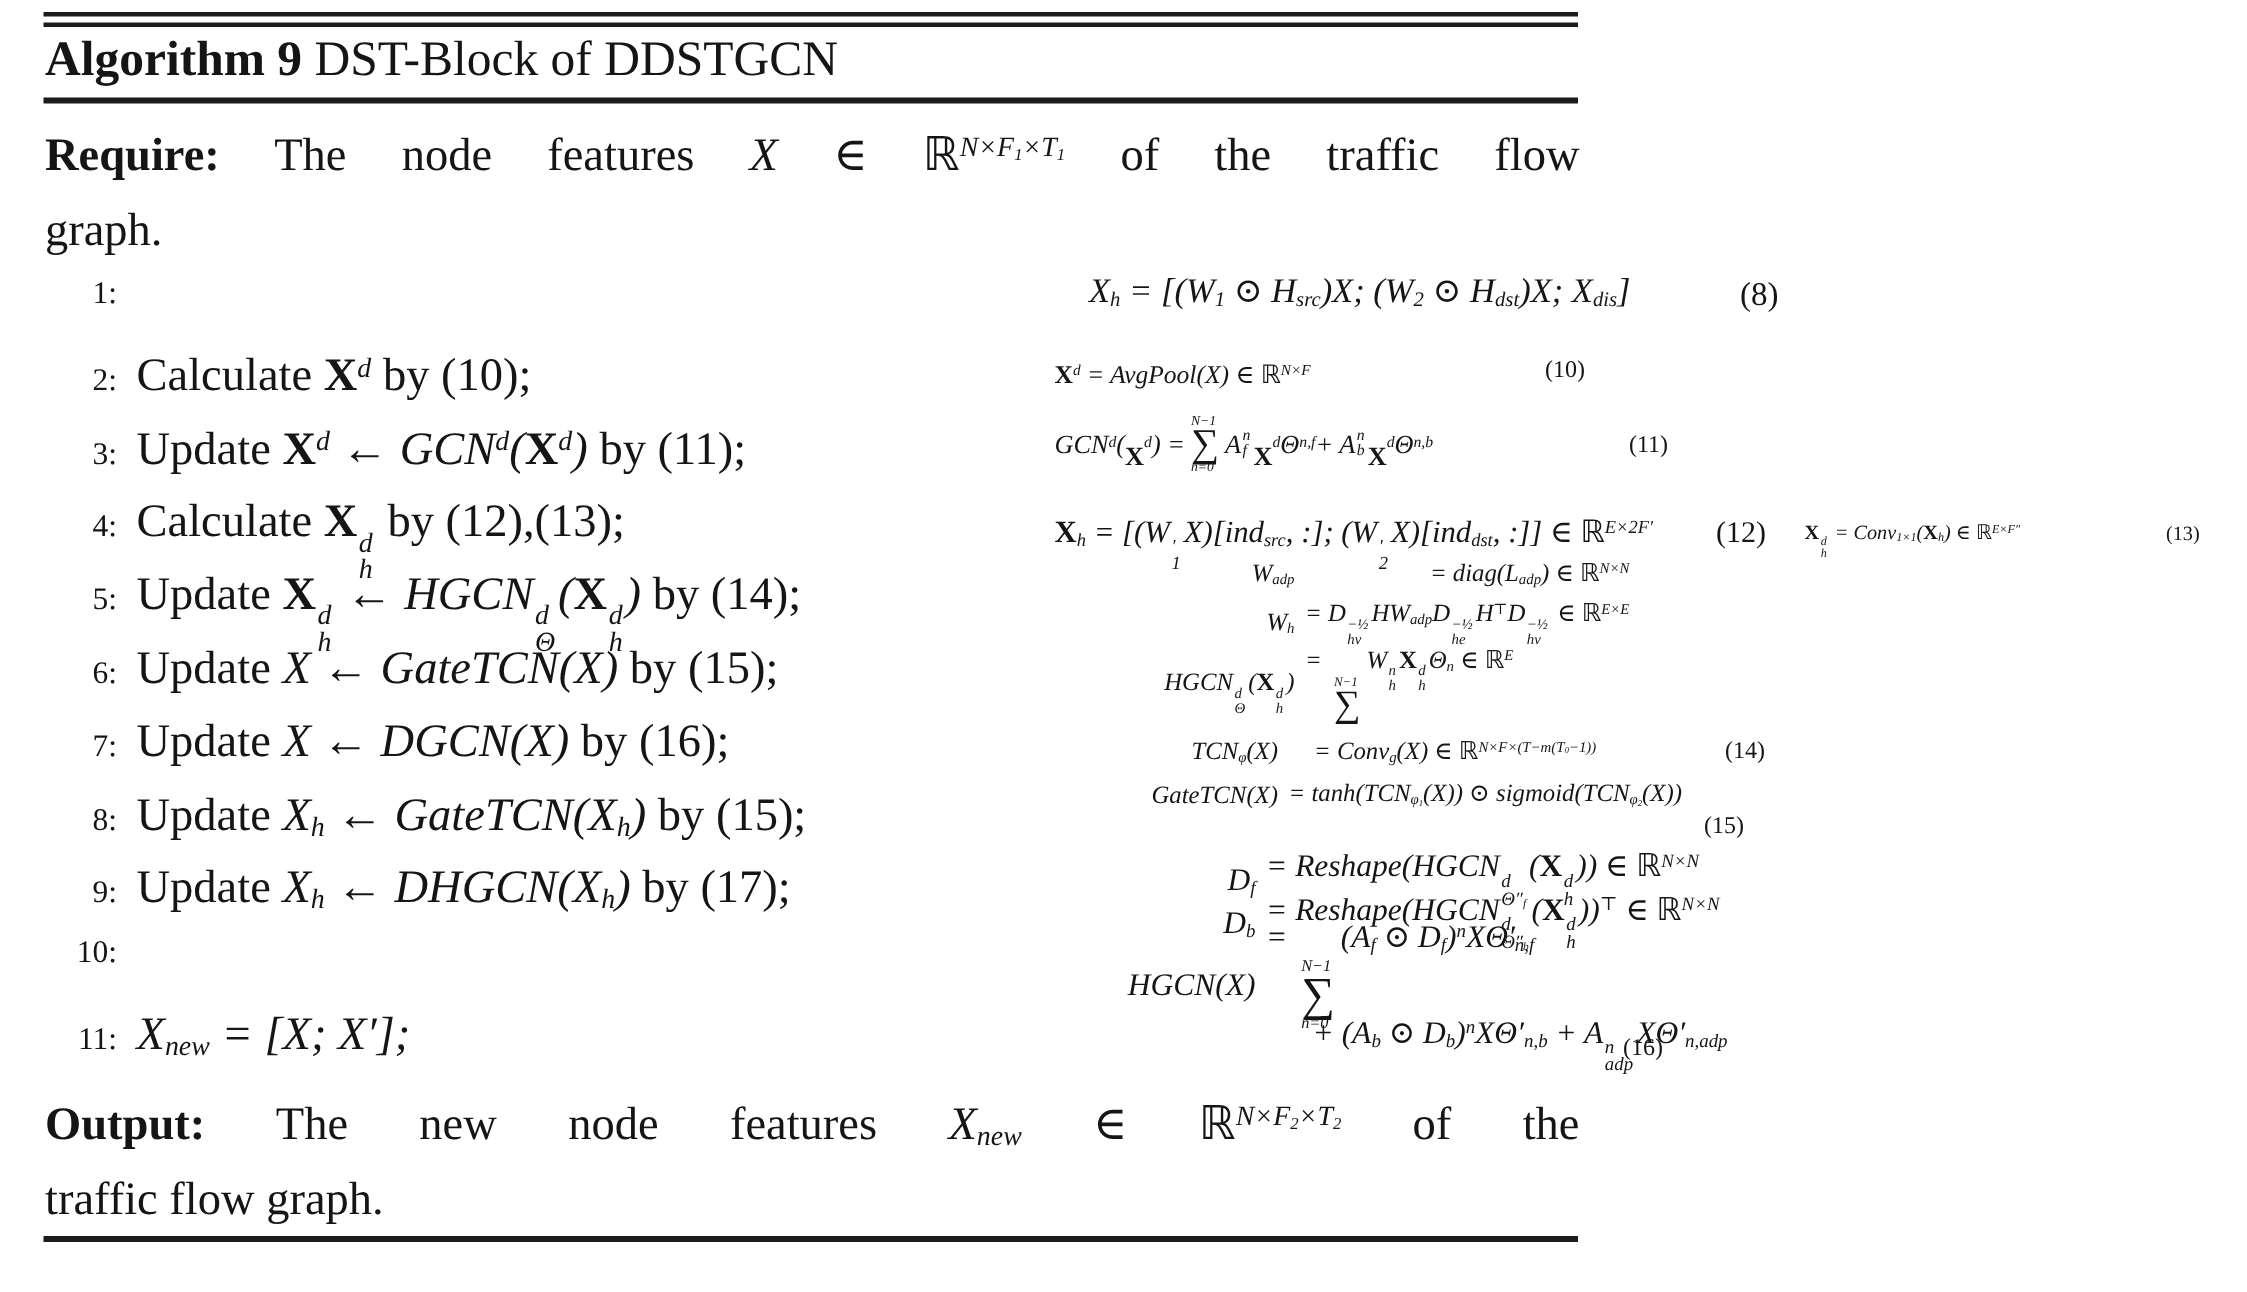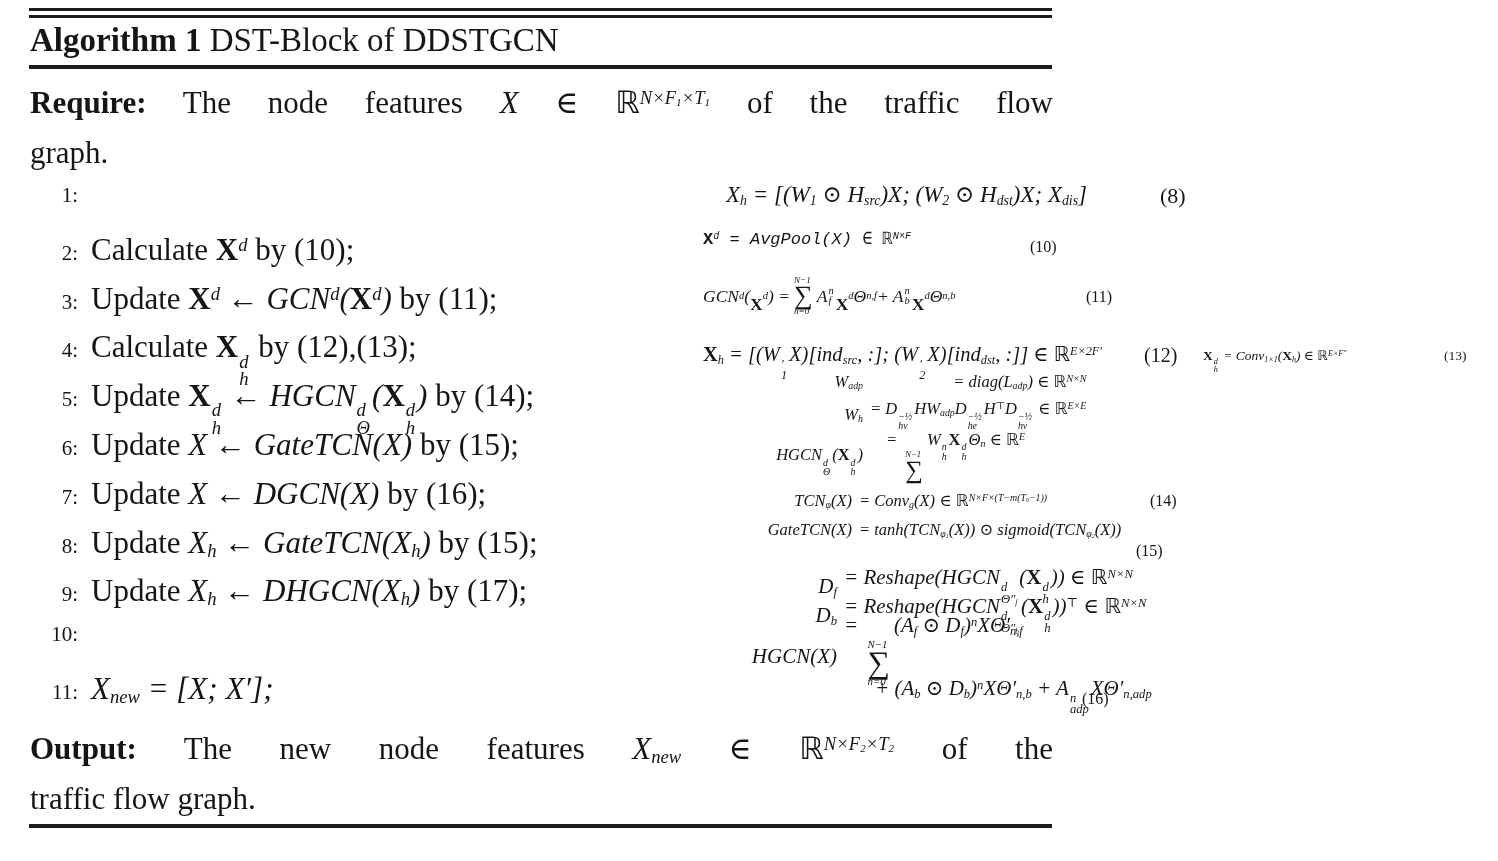--- a/index.html
+++ b/index.html
@@ -26,21 +26,21 @@
   .ms{font-size:.6em;vertical-align:-.22em;line-height:1;}
   .mp{font-size:.6em;vertical-align:.48em;line-height:1;}
   .stk{display:inline-flex;flex-direction:column;align-items:flex-start;font-size:.6em;line-height:.95;vertical-align:-.55em;margin:0 2px 0 1px;}
   .sum{display:inline-flex;flex-direction:column;align-items:flex-start;line-height:1;vertical-align:-.75em;margin:12px 4px;text-align:center;}
   .sum-l{font-size:.52em;line-height:1;}
   .sum-s{font-size:1.5em;line-height:.85;}
   
   .eq{position:absolute;white-space:nowrap;}
   .tag{position:absolute;white-space:nowrap;}
   #eq8{left:726px;top:181px;font-size:23px;}   #tag8{left:1160px;top:183px;font-size:22px;}
-  #eq10{left:703px;top:228px;font-size:17px;font-family:Liberation Mono, monospace;}  #tag10{left:1030px;top:238px;font-size:16px;}
+  #eq10{left:703px;top:240px;font-size:17px;}  #tag10{left:1030px;top:238px;font-size:16px;}
   #eq11{left:703px;top:266px;font-size:17.5px;height:60px;display:flex;align-items:center;}
   #tag11{left:1086px;top:288px;font-size:16px;}
   #eq12{left:703px;top:342px;font-size:20.5px;} #tag12{left:1144px;top:344px;font-size:20px;}
   #eq13{left:1203px;top:347px;font-size:13.5px;} #tag13{left:1444px;top:348px;font-size:13.5px;}
   #eq14{left:745px;top:368px;font-size:16.5px;} #tag14{left:1150px;top:452px;font-size:16px;margin-top:40px;}
   #eq15{left:740px;top:487px;font-size:16.5px;} #tag15{left:1136px;top:542px;font-size:16px;}
   #eq16{left:737px;top:572px;font-size:21px;} #tag16{left:1082px;top:690px;font-size:16px;}
   .arow{display:flex;align-items:center;white-space:nowrap;}
   .lhs{display:inline-block;text-align:right;white-space:nowrap;}
   .rhs{margin-left:7px;white-space:nowrap;}
@@ -51,21 +51,21 @@
 <body>
 
 <div id="figure">
 
   <div class="rule" style="top:8px;height:3px;"></div>
   <div class="rule" style="top:15px;height:3px;"></div>
   <div class="rule" style="top:65px;height:4px;"></div>
   <div class="rule" style="top:824px;height:4px;"></div>
 
   <div id="title">
-    <span class="lbl">Algorithm 1</span><span> DST-Block of DDSTGCN</span>
+    <span class="lbl">Algorithm 9</span><span> DST-Block of DDSTGCN</span>
   </div>
 
   <div id="require">
     <div class="jline"><span class="bd">Require:</span><span> The node features </span><span class="it ">X ∈ ℝ</span><span class="mp"><span class="it ">N×F</span><span class="ms"><span class="it ">1</span></span><span class="it ">×T</span><span class="ms"><span class="it ">1</span></span></span><span> of the traffic flow</span></div>
     <div>graph.</div>
   </div>
 
   <div id="steps">
     <div class="step">
         <span class="snum">1:</span>
@@ -193,21 +193,21 @@
             <span class="stk-t"><span class="it ">−½</span></span>
             <span class="stk-b"><span class="it ">hv</span></span>
           </span><span class="it ">HW</span><span class="ms"><span class="it ">adp</span></span><span class="it ">D</span><span class="stk">
             <span class="stk-t"><span class="it ">−½</span></span>
             <span class="stk-b"><span class="it ">he</span></span>
           </span><span class="it ">H</span><span class="mp"><span class="it ">⊤</span></span><span class="it ">D</span><span class="stk">
             <span class="stk-t"><span class="it ">−½</span></span>
             <span class="stk-b"><span class="it ">hv</span></span>
           </span><span class="it "> ∈ ℝ</span><span class="mp"><span class="it ">E×E</span></span></span>
       </div>
-    <div class="arow" style="height:54px;gap:16px;">
+    <div class="arow" style="height:54px;">
         <span class="lhs"><span class="it ">HGCN</span><span class="stk">
             <span class="stk-t"><span class="it ">d</span></span>
             <span class="stk-b"><span class="it ">Θ</span></span>
           </span><span class="it ">(</span><span class="bd">X</span><span class="stk">
             <span class="stk-t"><span class="it ">d</span></span>
             <span class="stk-b"><span class="it ">h</span></span>
           </span><span class="it ">)</span></span>
         <span class="rhs"><span class="it ">= </span><span class="sum">
             <span class="sum-l"><span class="it ">N−1</span></span>
             <span class="sum-s">∑</span>
@@ -217,21 +217,21 @@
             <span class="stk-b"><span class="it ">h</span></span>
           </span><span class="bd">X</span><span class="stk">
             <span class="stk-t"><span class="it ">d</span></span>
             <span class="stk-b"><span class="it ">h</span></span>
           </span><span class="it ">Θ</span><span class="ms"><span class="it ">n</span></span><span class="it "> ∈ ℝ</span><span class="mp"><span class="it ">E</span></span></span>
       </div>
   </div>
   <div id="tag14" class="tag">(14)</div>
 
   <div id="eq15" class="eq">
-    <div class="arow" style="height:28px;">
+    <div class="arow" style="height:28px;gap:17px;">
         <span class="lhs"><span class="it ">TCN</span><span class="ms"><span class="it ">φ</span></span><span class="it ">(X)</span></span>
         <span class="rhs"><span class="it ">= Conv</span><span class="ms"><span class="it ">g</span></span><span class="it ">(X) ∈ ℝ</span><span class="mp"><span class="it ">N×F×(T−m(T</span><span class="ms"><span class="it ">0</span></span><span class="it ">−1))</span></span></span>
       </div>
     <div class="arow" style="height:30px;">
         <span class="lhs"><span class="it ">GateTCN(X)</span></span>
         <span class="rhs"><span class="it ">= tanh(TCN</span><span class="ms"><span class="it ">φ</span><span class="ms"><span class="it ">1</span></span></span><span class="it ">(X)) ⊙ sigmoid(TCN</span><span class="ms"><span class="it ">φ</span><span class="ms"><span class="it ">2</span></span></span><span class="it ">(X))</span></span>
       </div>
   </div>
   <div id="tag15" class="tag">(15)</div>
 

